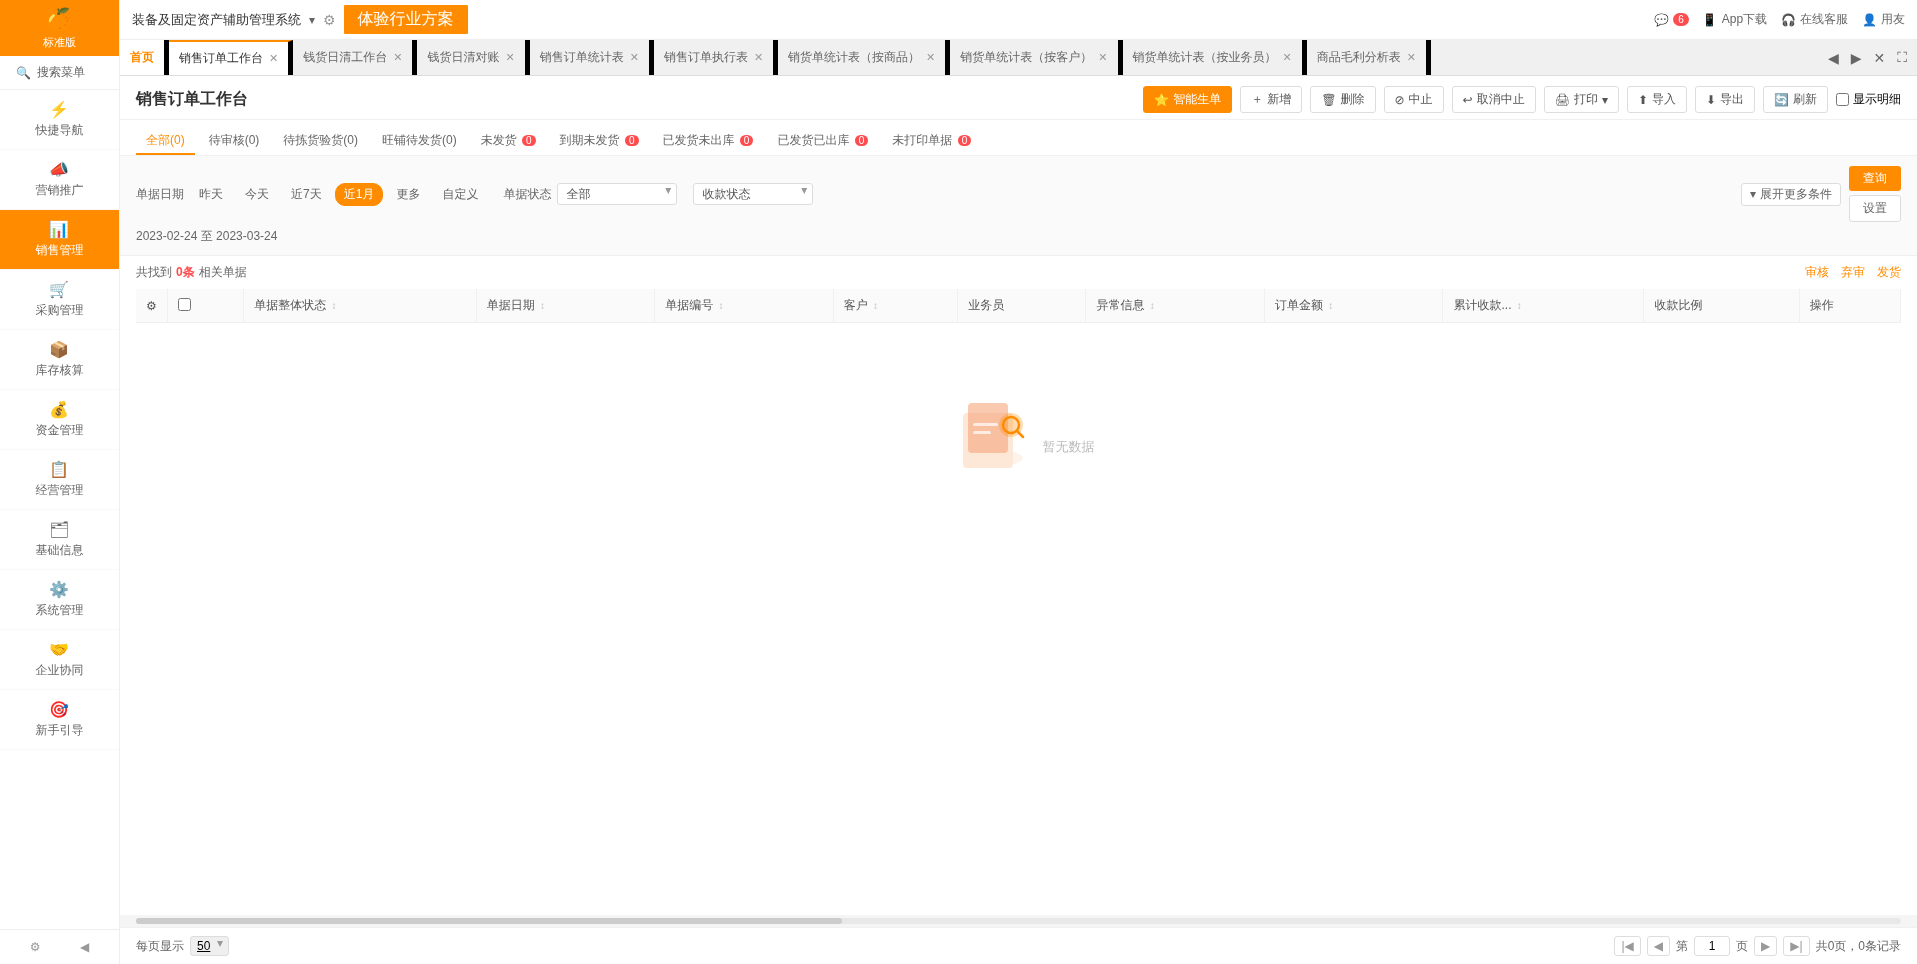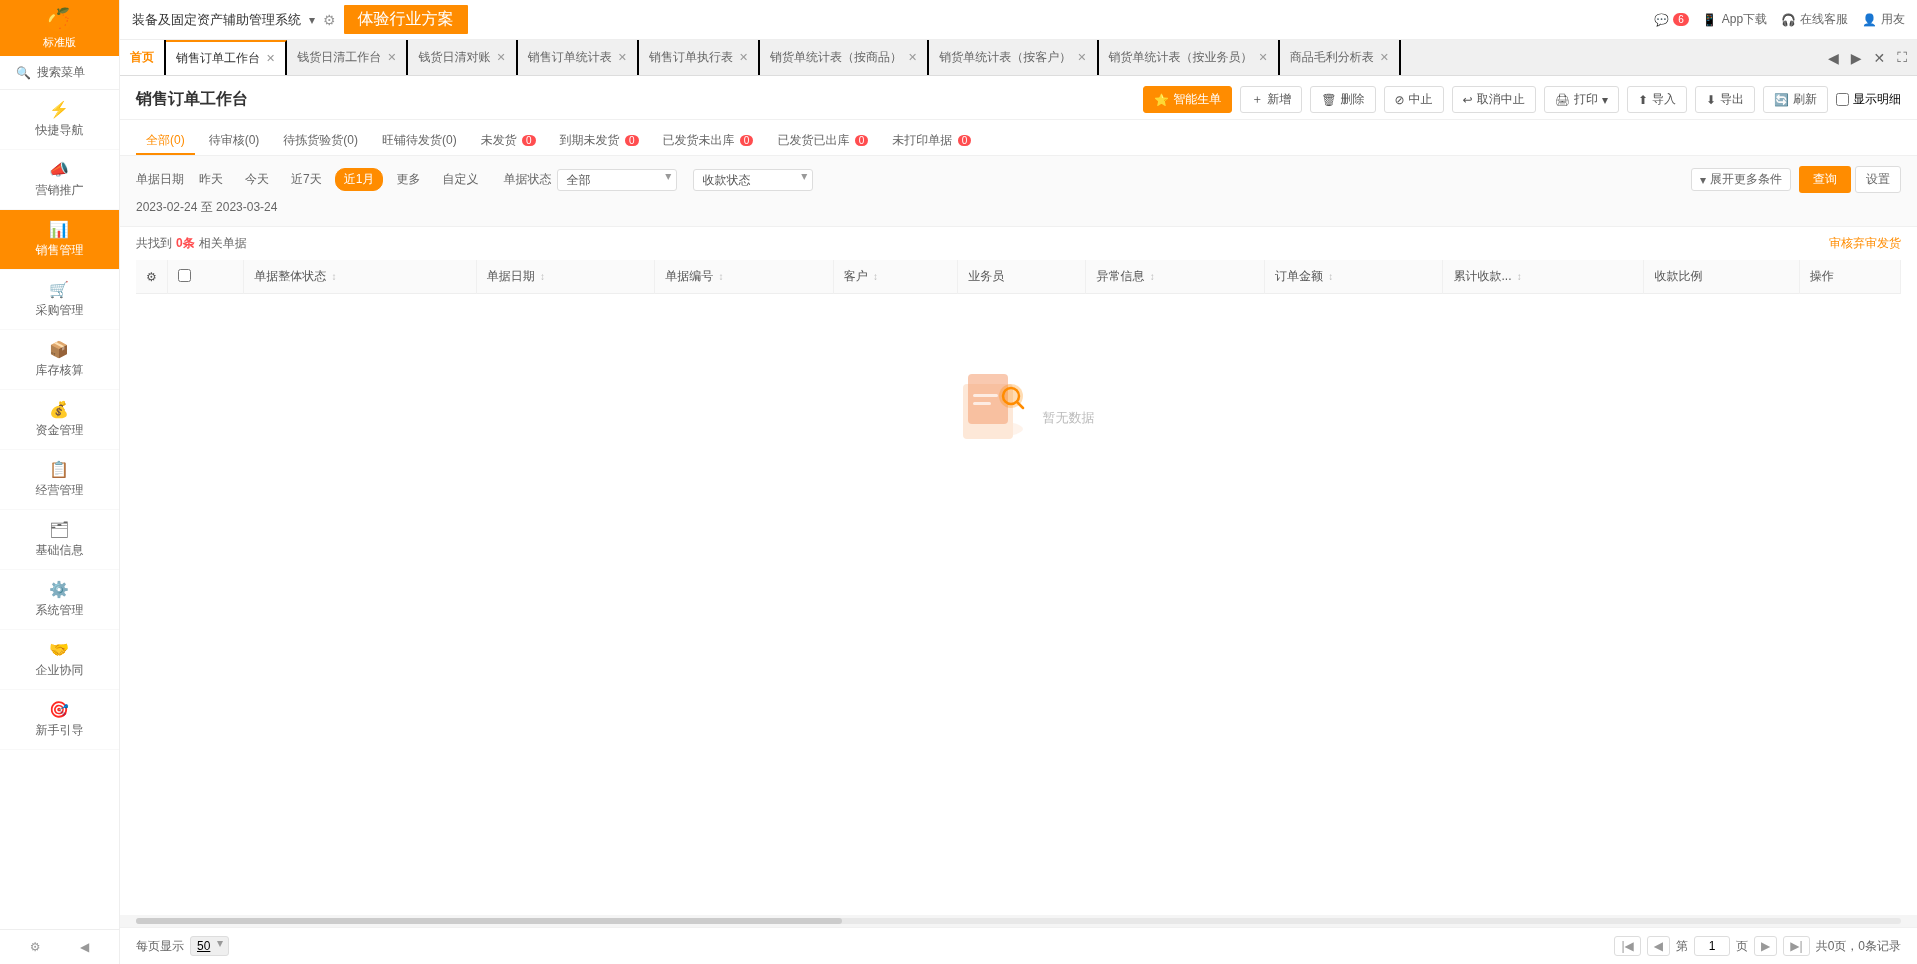--- a/index.html
+++ b/index.html
@@ -27,21 +27,21 @@
     .topbar-left { display: flex; align-items: center; gap: 8px; }
     .topbar-title { font-size: 13px; color: #333; }
     .topbar-dropdown { display: flex; align-items: center; gap: 4px; cursor: pointer; color: #666; }
     .topbar-btn-primary { background: #ff8c00; color: #fff; border: none; padding: 4px 14px; border-radius: 1px; cursor: pointer; font-size: 16px; }
     .topbar-right { display: flex; align-items: center; gap: 14px; color: #666; font-size: 12px; }
     .topbar-right-item { display: flex; align-items: center; gap: 4px; cursor: pointer; }
     .badge { background: #ff4d4f; color: #fff; border-radius: 10px; font-size: 10px; padding: 1px 5px; }
 
     
     .tabbar { background: #f0f0f0; display: flex; align-items: center; border-bottom: 1px solid #ddd; overflow-x: hidden; height: 36px; }
-    .tab-item { display: flex; align-items: center; padding: 0 10px; height: 36px; cursor: pointer; white-space: nowrap; border-right: 2px solid #000000; font-size: 12px; color: #666; background: #f0f0f0; gap: 6px; }
+    .tab-item { display: flex; align-items: center; padding: 0 10px; height: 36px; cursor: pointer; white-space: nowrap; border-right: 5px solid #000000; font-size: 12px; color: #666; background: #f0f0f0; gap: 6px; }
     .tab-item.home { background: #fff; color: #ff8c00; font-weight: bold; }
     .tab-item.active { background: #fff; color: #333; border-top: 2px solid #ff8c00; }
     .tab-item .tab-close { color: #999; font-size: 11px; cursor: pointer; }
     .tab-actions { display: flex; align-items: center; margin-left: auto; padding: 0 6px; gap: 4px; }
     .tab-actions span { cursor: pointer; color: #666; font-size: 14px; padding: 2px 4px; }
 
     
     .content { flex: 1; overflow: hidden; display: flex; flex-direction: column; background: #fff; }
 
     
@@ -62,29 +62,29 @@
     .filter-row { display: flex; align-items: center; gap: 16px; flex-wrap: wrap; }
     .filter-item { display: flex; align-items: center; gap: 6px; }
     .filter-label { color: #666; white-space: nowrap; }
     .filter-time-btns { display: flex; gap: 4px; }
     .time-btn { padding: 2px 8px; border-radius: 3px; cursor: pointer; color: #666; font-size: 12px; border: 1px solid transparent; }
     .time-btn.active { background: #ff8c00; color: #fff; border-color: #ff8c00; border-radius: 10px; }
     .filter-select { border: 1px solid #ddd; padding: 3px 24px 3px 8px; border-radius: 3px; color: #555; background: #fff; appearance: none; min-width: 120px; position: relative; }
     .select-wrapper { position: relative; display: inline-flex; }
     .select-wrapper::after { content: '▾'; position: absolute; right: 6px; color: #999; pointer-events: none; }
     .expand-btn { display: flex; align-items: center; gap: 4px; color: #666; cursor: pointer; font-size: 12px; padding: 2px 8px; border: 1px solid #ddd; border-radius: 3px; background: #fff; }
-    .filter-actions { display: flex; flex-direction: row; gap: 4px; }
+    .filter-actions { display: flex; flex-direction: column; gap: 4px; }
     .btn-query { background: #ff8c00; color: #fff; border: none; padding: 4px 14px; border-radius: 3px; cursor: pointer; font-size: 12px; }
     .btn-settings { background: #fff; color: #666; border: 1px solid #ddd; padding: 4px 10px; border-radius: 3px; cursor: pointer; font-size: 12px; }
 
     
     .table-area { flex: 1; overflow-y: auto; padding: 0 16px; }
     .table-summary { display: flex; align-items: center; justify-content: space-between; padding: 8px 0; color: #666; font-size: 12px; }
     .table-summary-left { display: flex; align-items: center; gap: 4px; }
-    .table-summary-right { display: flex; align-items: center; }
+    .table-summary-right { display: flex; align-items: center; gap: 12px; }
     .action-link { color: #ff8c00; cursor: pointer; }
 
     table { width: 100%; border-collapse: collapse; }
     thead tr { background: #fafafa; border-bottom: 1px solid #eee; }
     th { padding: 8px 10px; color: #555; font-weight: normal; text-align: left; white-space: nowrap; border-right: 1px solid #f0f0f0; font-size: 12px; }
     th:first-child { width: 30px; }
     .sort-icon { color: #bbb; font-size: 10px; margin-left: 2px; }
 
     
     .empty-state { display: flex; flex-direction: row; align-items: center; justify-content: center; padding: 60px 0; }

